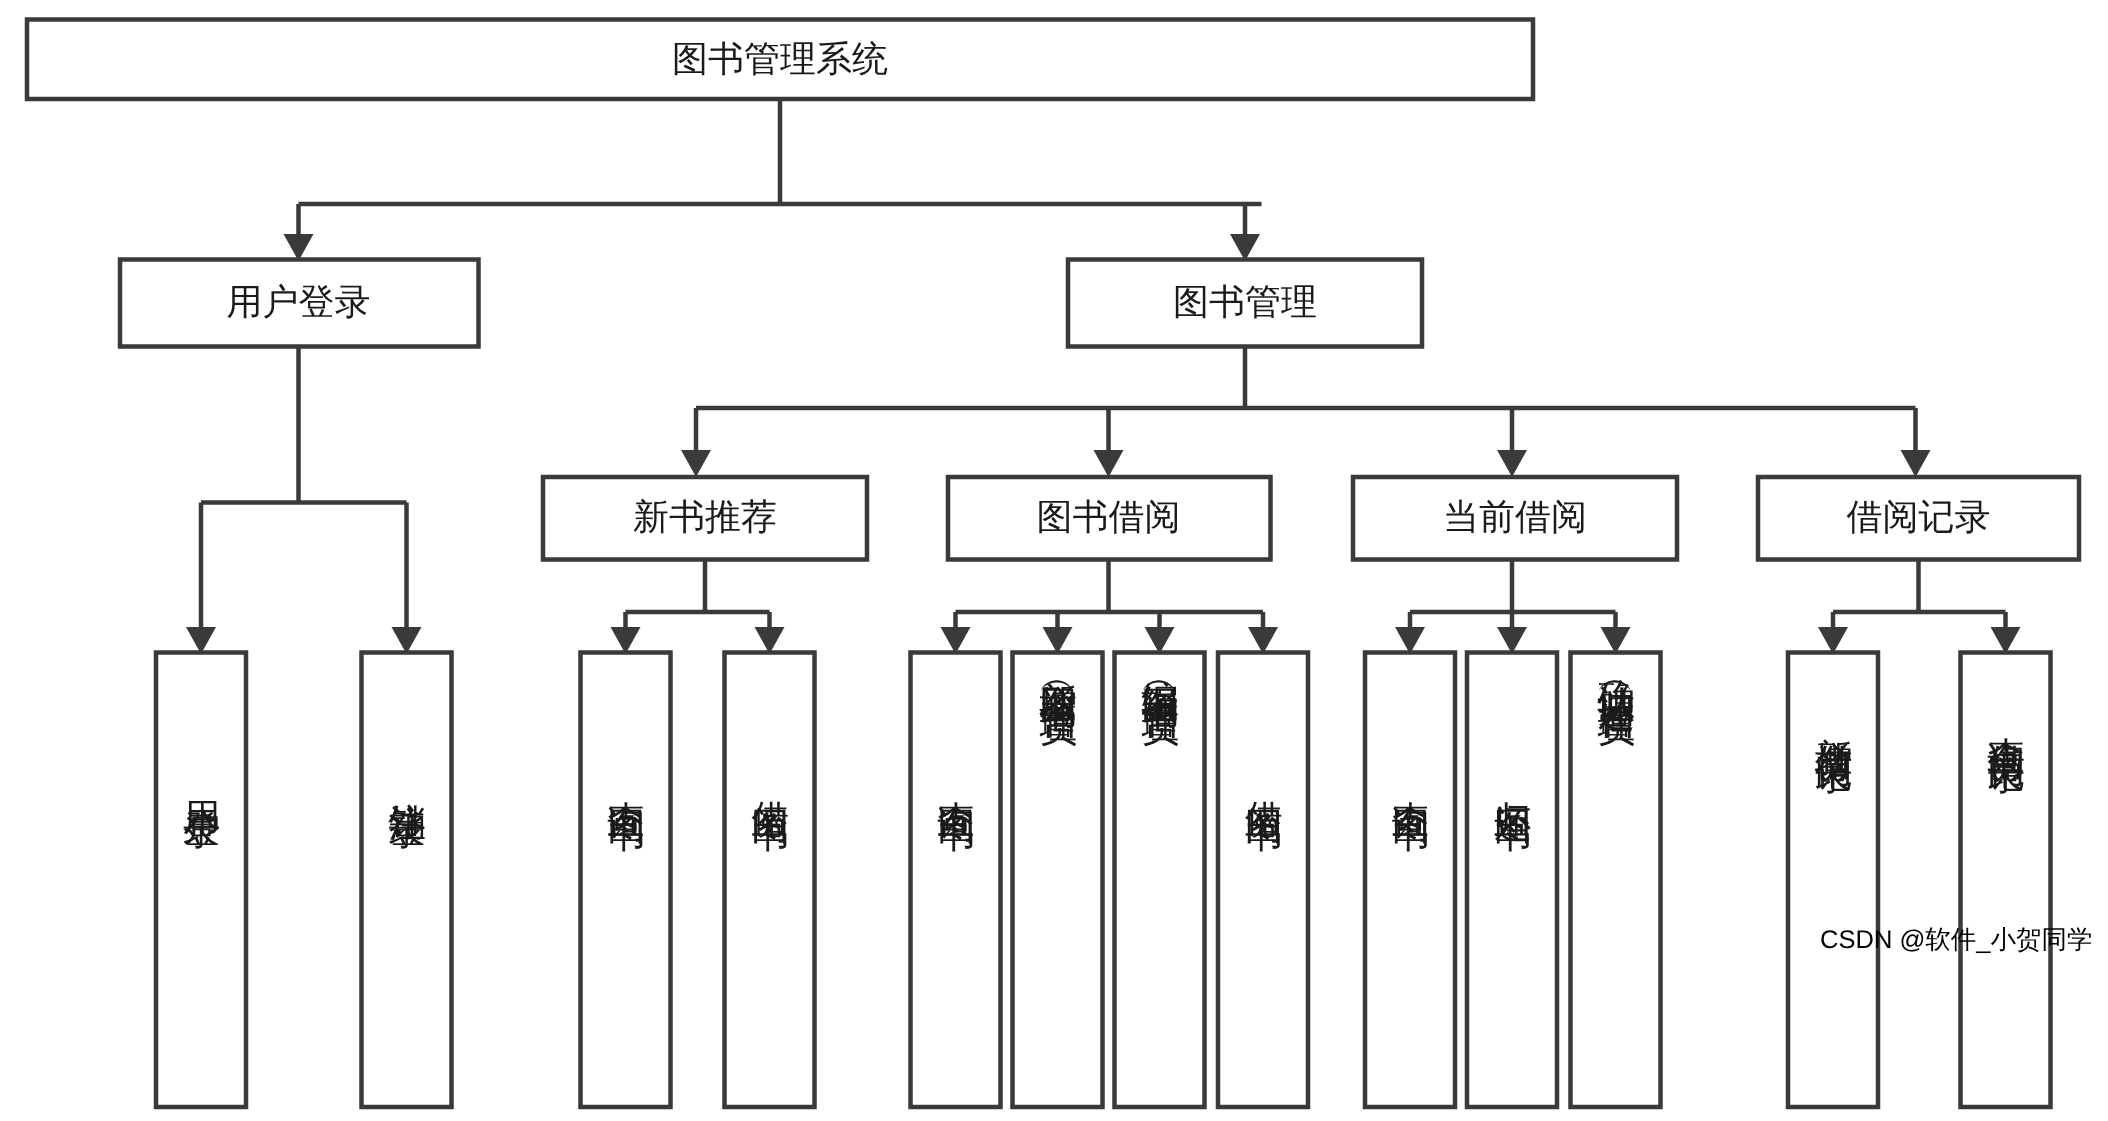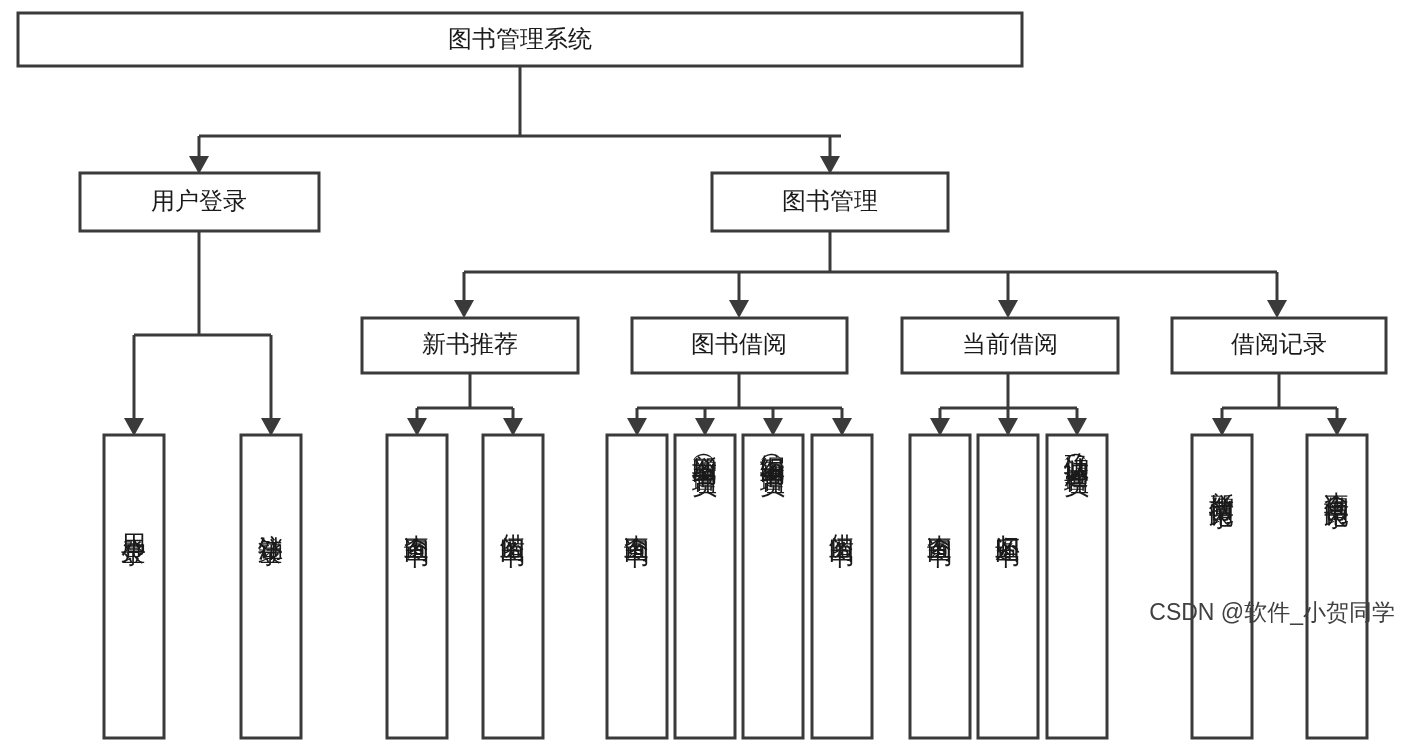--- a/index.html
+++ b/index.html
@@ -53,24 +53,24 @@
     font-size: 25px;
     fill: #1a1a1a;
     writing-mode: vertical-rl;
     text-orientation: upright;
     text-anchor: middle;
     letter-spacing: 3px;
   }
   .watermark-text {
     position: absolute;
     right: 10px;
-    bottom: 16px;
-    font-family: "Liberation Sans", "DejaVu Sans", sans-serif;
-    font-size: 23px;
-    color: #404040;
+    bottom: 6px;
+    font-family: "Liberation Sans", "DejaVu Sans", sans-serif;
+    font-size: 17px;
+    color: #000000;
     white-space: nowrap;
     user-select: none;
   }
 </style>
 </head>
 <body>
 
 <div id="diagram-root">
   <svg id="flowchart" viewBox="0 0 1405 747" xmlns="http://www.w3.org/2000/svg">
 

